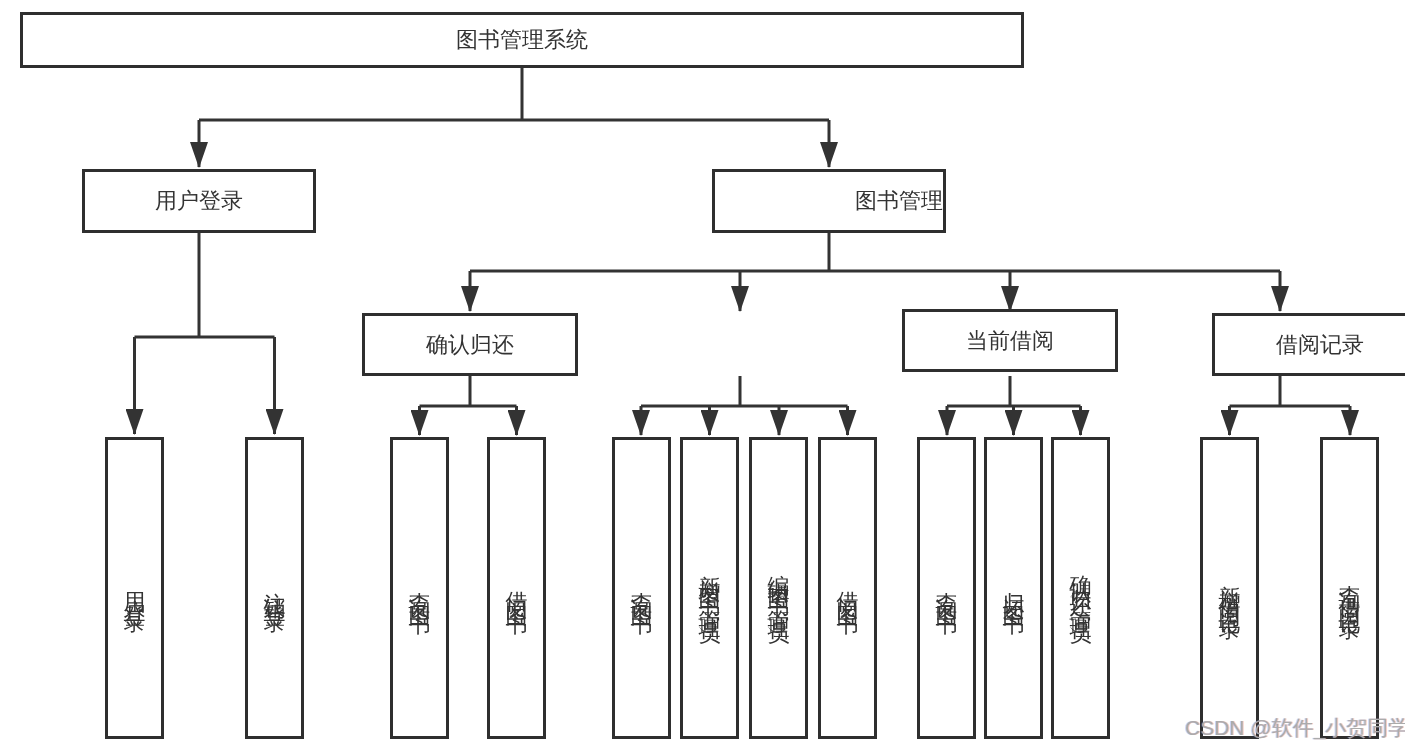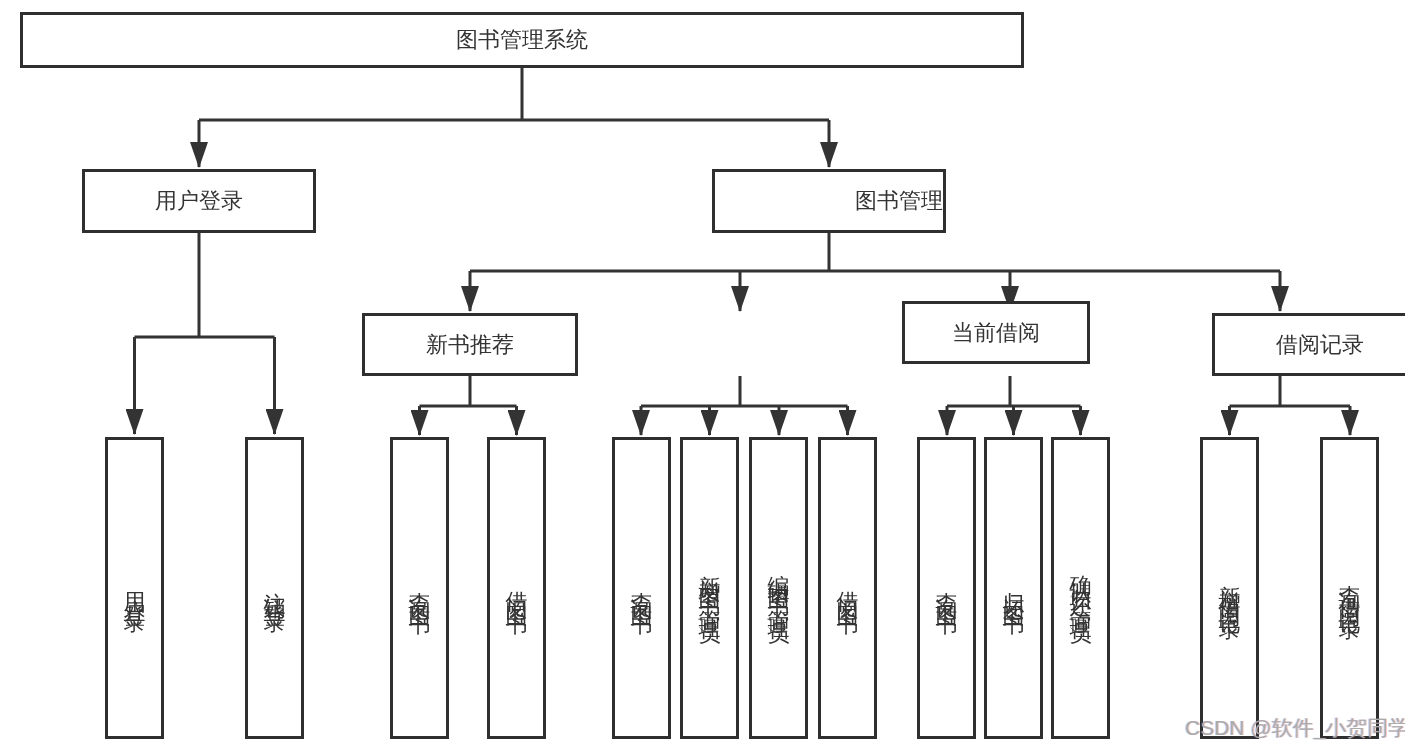--- a/index.html
+++ b/index.html
@@ -29,21 +29,21 @@
     line-height:1;
   }
   
   .n-root{left:20px;top:12px;width:1004px;height:56px;}
   
   .n-login{left:82px;top:169px;width:234px;height:64px;}
   .n-mgmt{left:712px;top:169px;width:234px;height:64px;justify-content:flex-end;}
   
   .n-l3-0{left:362px;top:313px;width:216px;height:63px;}
   .n-l3-1{left:632px;top:313px;width:216px;height:63px;}
-  .n-l3-2{left:902px;top:301px;width:188px;height:63px;}
+  .n-l3-2{left:902px;top:309px;width:216px;height:63px;}
   .n-l3-3{left:1172px;top:313px;width:216px;height:63px;margin-left:40px;}
   
   .leaf{width:59px;height:302px;top:437px;}
   .lf-a1{left:105px;} .lf-a2{left:245px;}
   .lf-b1{left:390px;} .lf-b2{left:487px;}
   .lf-c1{left:612px;} .lf-c2{left:680px;} .lf-c3{left:749px;} .lf-c4{left:818px;}
   .lf-d1{left:917px;} .lf-d2{left:984px;} .lf-d3{left:1051px;}
   .lf-e1{left:1200px;} .lf-e2{left:1320px;}
   #watermark{
     position:absolute;
@@ -108,21 +108,21 @@
   </div>
 
   <div class="node n-login">
     <span>用户登录</span>
   </div>
   <div class="node n-mgmt">
     <span>图书管理</span>
   </div>
 
   <div class="node n-l3-0">
-    <span>新书推荐</span>
+    <span>确认归还</span>
   </div>
   <div class="node n-l3-2">
     <span>当前借阅</span>
   </div>
   <div class="node n-l3-3">
     <span>借阅记录</span>
   </div>
 
   <div class="node v-node leaf lf-a1">
     <span>用户登录</span>

